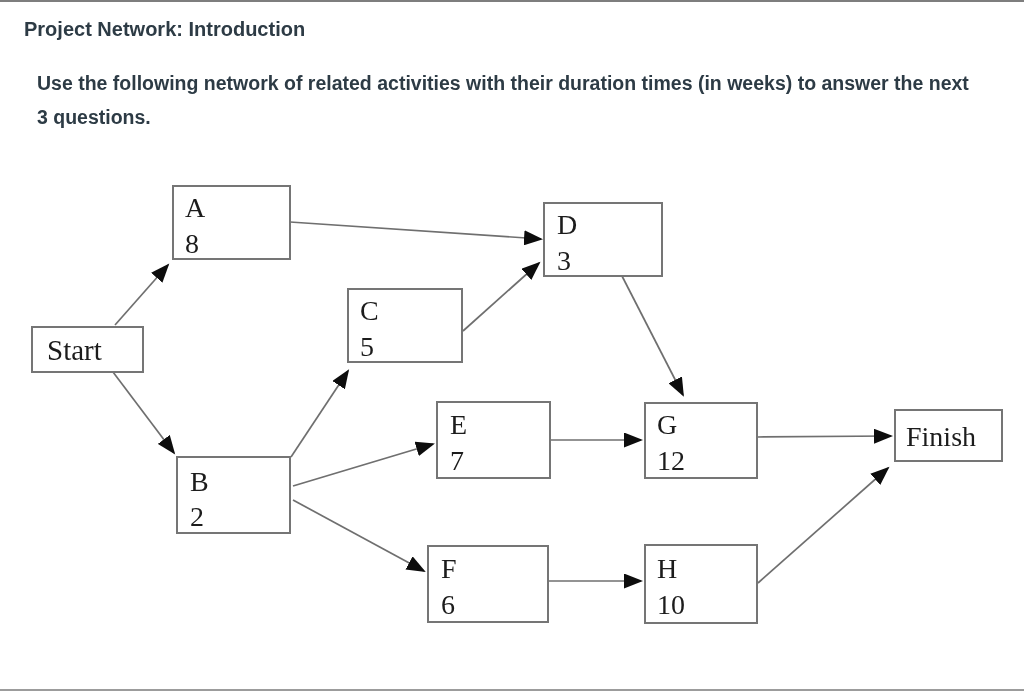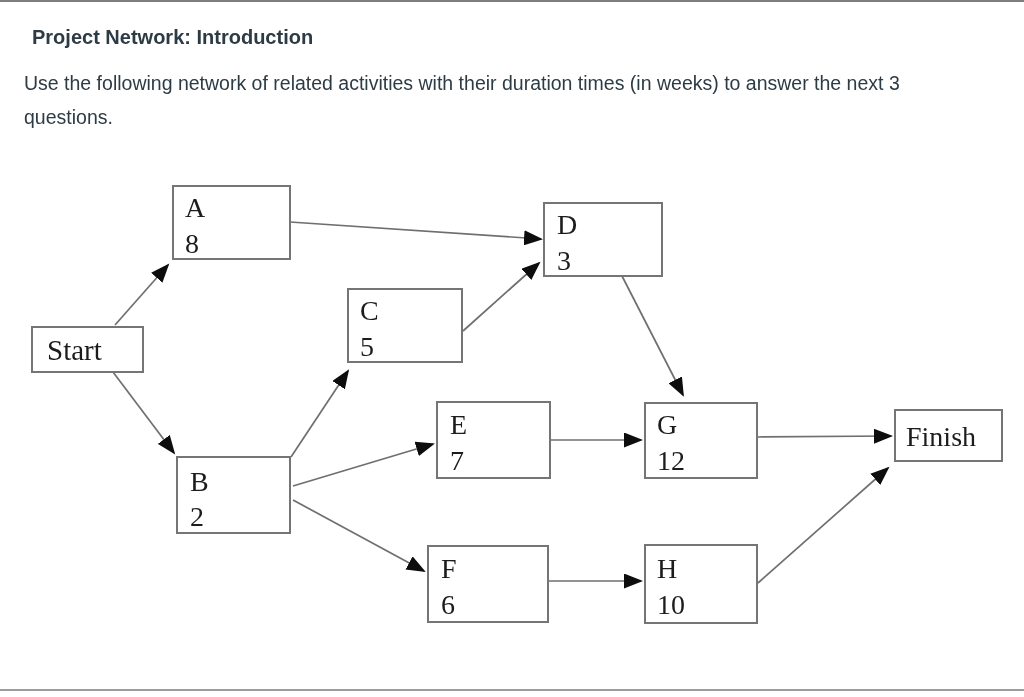--- a/index.html
+++ b/index.html
@@ -19,34 +19,34 @@
   }
   .divider-bottom {
     position: absolute;
     top: 689px; left: 0;
     width: 1024px; height: 2px;
     background: #9c9c9c;
   }
   .title {
     position: absolute;
     left: 24px; top: 18px;
-    margin: 8px;
+    margin: 0;
     font-size: 20px;
     font-weight: 700;
     color: #2d3b45;
     text-align: center;
   }
   .intro {
     position: absolute;
-    left: 24px; top: 66px;
+    left: 37px; top: 66px;
     width: 945px;
     margin: 0;
     font-size: 19.5px;
     line-height: 34px;
-    font-weight: 400;
+    font-weight: 700;
     color: #2d3b45;
   }
   svg.diagram {
     position: absolute;
     left: 0; top: 0;
   }
   .node-rect {
     fill: #ffffff;
     stroke: #757575;
     stroke-width: 2;

